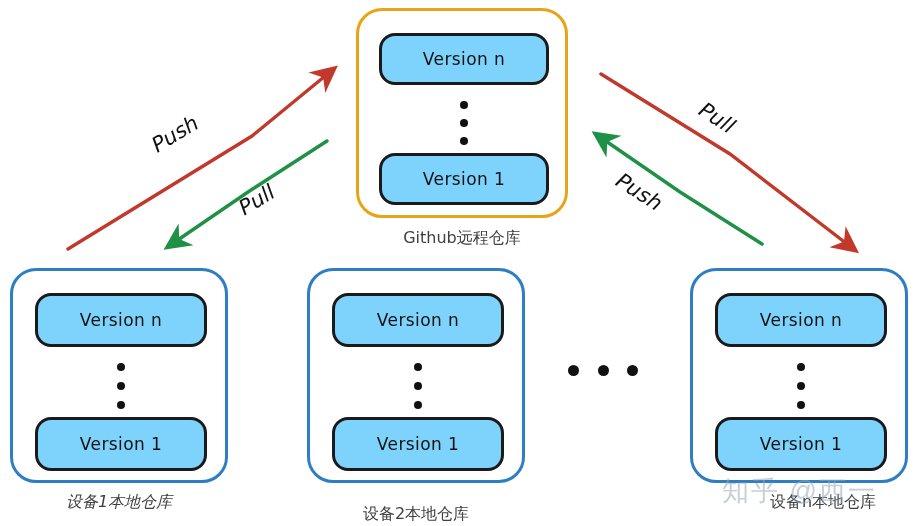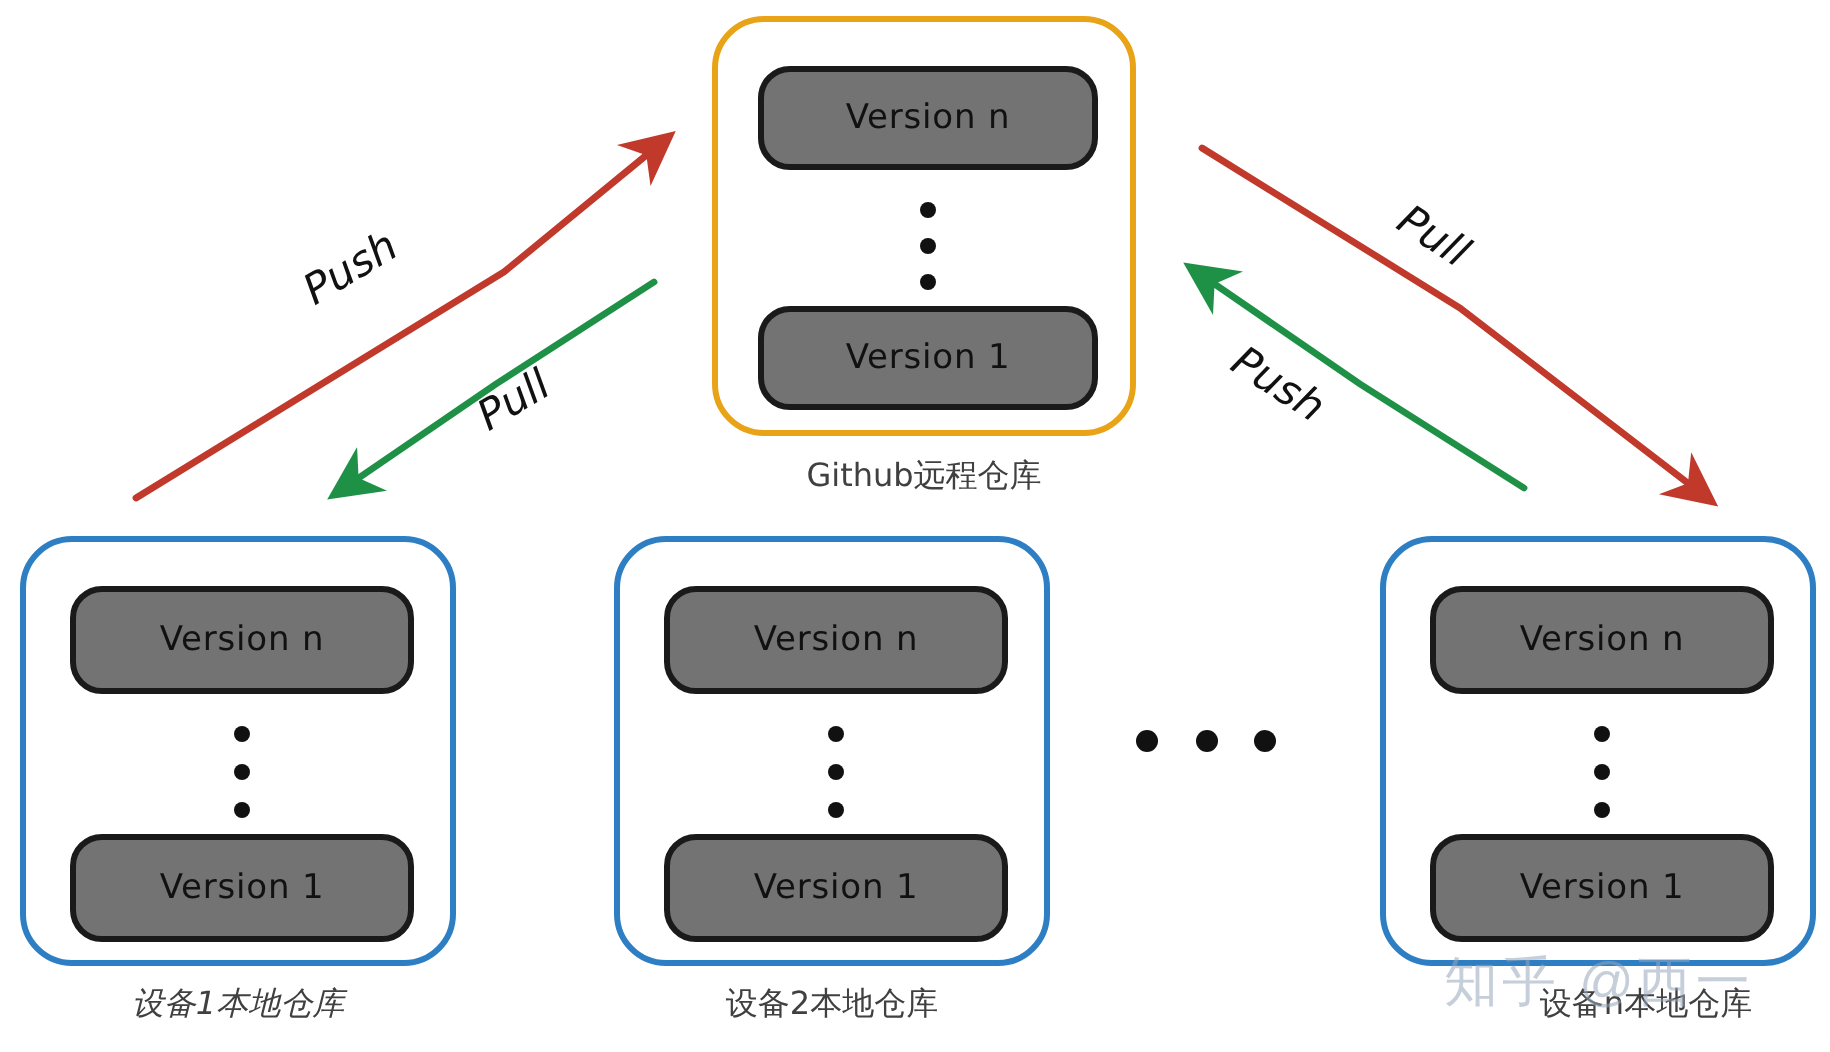--- a/index.html
+++ b/index.html
@@ -33,21 +33,21 @@
   }
   .repo.local {
     border: 3px solid #2E7EC4;
   }
 
   .version-box {
     position: absolute;
     box-sizing: border-box;
     border: 3px solid #1a1a1a;
     border-radius: 16px;
-    background: #737373;
+    background: #7dd3fc;
     display: flex;
     align-items: center;
     justify-content: center;
     font-family: "DejaVu Sans", sans-serif;
     font-size: 17px;
     color: #111111;
     letter-spacing: 0.4px;
   }
 
   .vdots {
@@ -156,21 +156,21 @@
 
 <div class="repo local" style="left:307px; top:268px; width:218px; height:215px;">
   <div class="version-box" style="left:22px; top:22px; width:172px; height:54px;">Version n</div>
   <div class="vdots" style="left:104px; top:92px; width:8px; height:46px;">
     <span></span>
       <span></span>
       <span></span>
   </div>
   <div class="version-box" style="left:22px; top:146px; width:172px; height:54px;">Version 1</div>
 </div>
-<div class="repo-caption" style="left:307px; top:492px; width:218px;">设备2本地仓库</div>
+<div class="repo-caption" style="left:307px; top:504px; width:218px;">设备2本地仓库</div>
 
 <div class="hdots" style="left:568px; top:365px;">
   <span></span>
     <span></span>
     <span></span>
 </div>
 
 <div class="repo local" style="left:690px; top:268px; width:218px; height:215px;">
   <div class="version-box" style="left:22px; top:22px; width:172px; height:54px;">Version n</div>
   <div class="vdots" style="left:104px; top:92px; width:8px; height:46px;">

